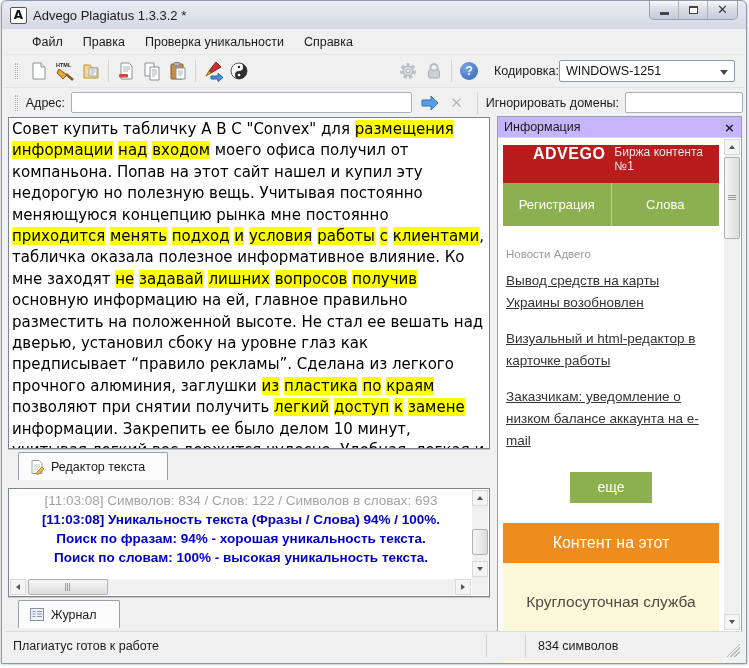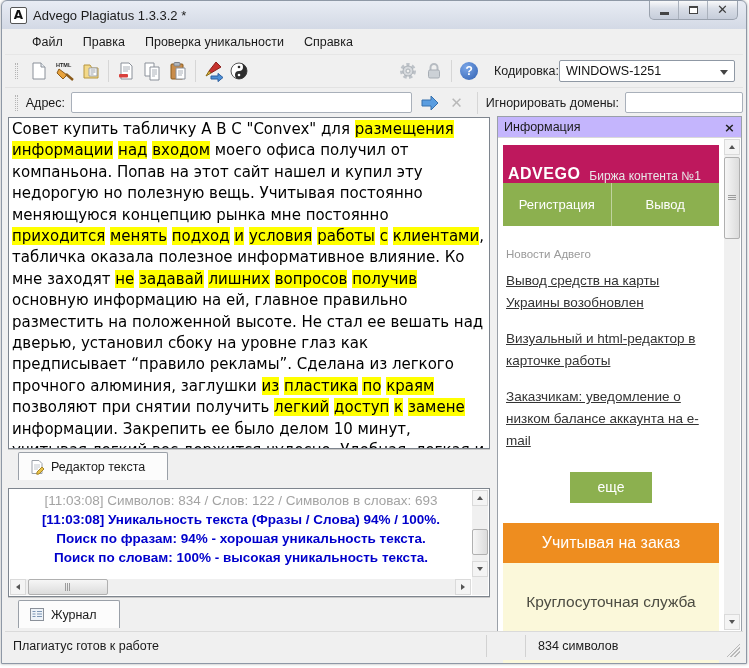--- a/index.html
+++ b/index.html
@@ -81,21 +81,21 @@
     background:repeating-linear-gradient(#9c9c9c 0 1px, transparent 1px 2px); }
   .thumb-grip.h { left:50%; top:3px; bottom:3px; height:auto; width:5px; margin:0 0 0 -3px;
     background:repeating-linear-gradient(90deg,#9c9c9c 0 1px, transparent 1px 2px); }
   
   .sidebar { position:absolute; left:495px; top:115px; width:245px; height:516px; background:#fff; border:1px solid #9aa0a8; }
   .panel-header { position:absolute; left:0; top:0; right:0; height:21px; background:#c4b5fd; border-bottom:1px solid #d9d9d9;
     display:flex; align-items:center; padding:0 6px; font-size:12.5px; color:#1a1a1a; }
   .panel-close { margin-left:auto; font:bold 13px "DejaVu Sans",sans-serif; color:#222; }
   .panel-body { position:absolute; left:0; top:21px; right:0; bottom:0; }
   .panel-content { position:absolute; left:5px; top:7px; right:22px; bottom:0; }
-  .ad-dark { height:38px; background:#be185d; display:flex; align-items:flex-end; padding-left:5px; gap:9px; }
+  .ad-dark { height:38px; background:#b91c1c; display:flex; align-items:flex-start; padding-left:30px; gap:9px; }
   .ad-brand { color:#fff; font:bold 16px "Liberation Sans",sans-serif; letter-spacing:.5px; }
   .ad-tag { color:#e8e8e8; font-size:12px; }
   .ad-green { height:43px; display:flex; }
   .ad-green .gbtn { flex:1; display:flex; align-items:center; justify-content:center; color:#fff; font-size:13px; }
   .gbtn-reg { border-right:1px solid rgba(255,255,255,.45); }
   .news-heading { font-size:11.5px; color:#9a9a9a; margin:22px 0 10px 3px; }
   .news-link { font-size:13.5px; line-height:22px; color:#333; text-decoration:underline; margin:0 10px 14px 3px; display:block; }
   .more-btn { display:block; width:82px; height:31px; margin:20px auto 20px; border:none; color:#fff; font-size:14px; line-height:31px; text-align:center; }
   .ad-orange { height:40px; display:flex; align-items:center; justify-content:center; color:#fff; font-size:16px; }
   .ad-cream { height:206px; text-align:center; padding-top:30px; }
@@ -262,28 +262,28 @@
       <span class="panel-close">×</span>
     </div>
     <div class="panel-body">
       <div class="panel-content">
         <div class="ad-dark">
           <span class="ad-brand">ADVEGO</span>
           <span class="ad-tag">Биржа контента №1</span>
         </div>
         <div class="ad-green" id="green-bar" style="background: rgb(140, 176, 79);">
           <div class="gbtn gbtn-reg">Регистрация</div>
-          <div class="gbtn">Вывод</div>
+          <div class="gbtn">Слова</div>
         </div>
         <div class="news-heading">Новости Адвего</div>
         <a class="news-link">Вывод средств на карты Украины возобновлен</a>
         <a class="news-link">Визуальный и html-редактор в карточке работы</a>
         <a class="news-link">Заказчикам: уведомление о низком балансе аккаунта на e-mail</a>
         <div class="more-btn" id="more-btn" style="background: rgb(140, 176, 79);">еще</div>
-        <div class="ad-orange" id="orange-banner" style="background: rgb(238, 141, 31);">Учитывая на заказ</div>
+        <div class="ad-orange" id="orange-banner" style="background: rgb(238, 141, 31);">Контент на этот</div>
         <div class="ad-cream" id="cream-area" style="background: rgb(251, 248, 218);">
           <div class="support-line">Круглосуточная служба</div>
           <div class="support-line">поддержки</div>
 
         </div>
       </div>
 
       <div class="sb sb-v">
         <div class="sb-btn" style="top:0;">
             <span class="tri-u"></span>

